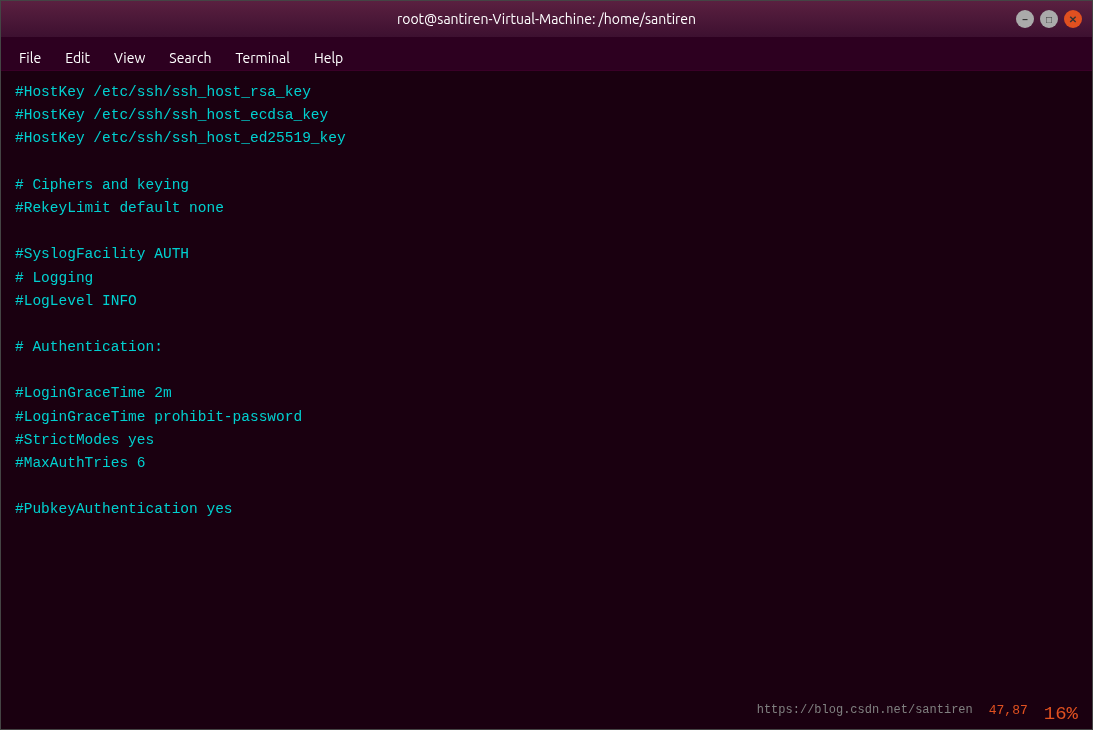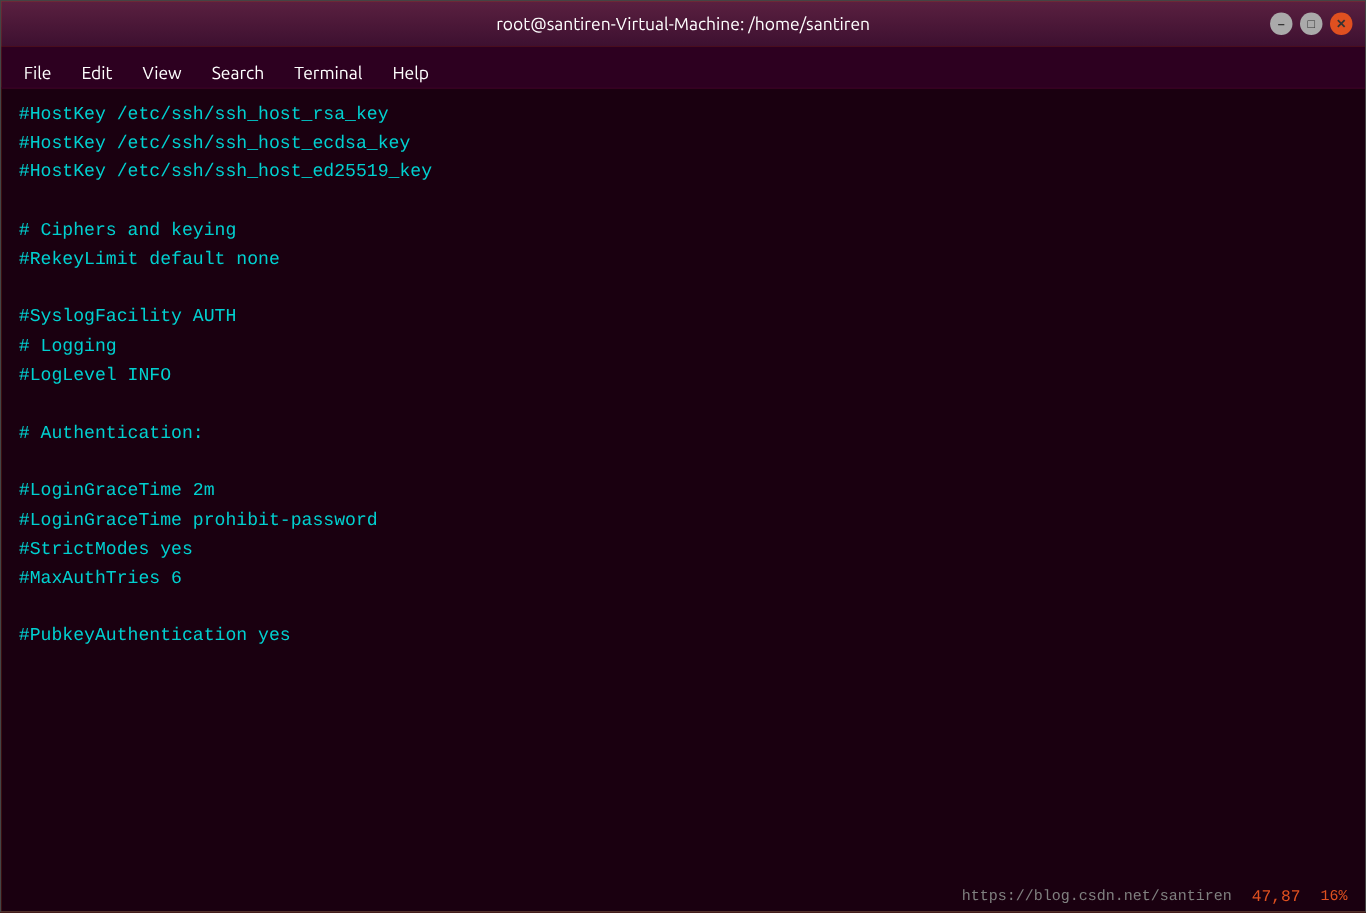--- a/index.html
+++ b/index.html
@@ -135,21 +135,21 @@
     }
 
     .status-pos {
       color: #e05020;
       font-size: 13px;
       font-family: 'Courier New', Courier, monospace;
     }
 
     .status-pct {
       color: #e05020;
-      font-size: 12px;
+      font-size: 19px;
       font-family: 'Courier New', Courier, monospace;
     }
   </style>
 </head>
 <body>
 
 <div class="window">
 
   <div class="title-bar">
     <span class="title-bar-center">root@santiren-Virtual-Machine: /home/santiren</span>

